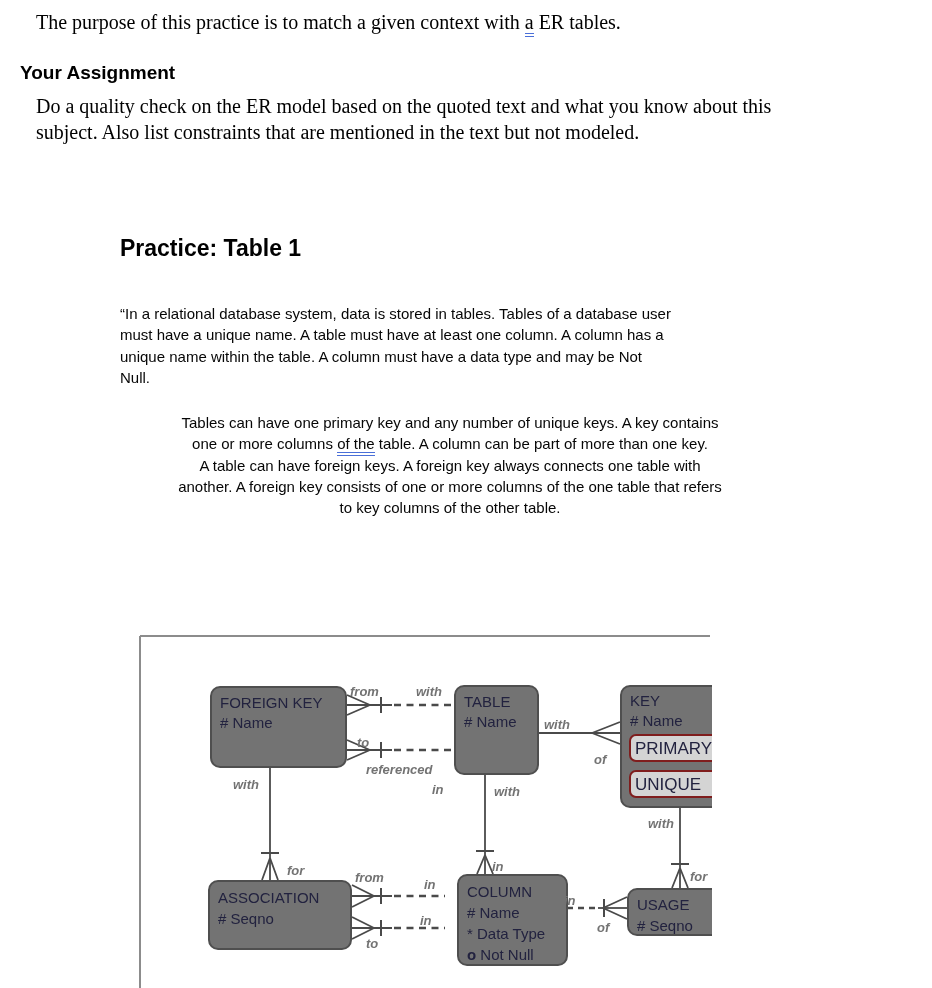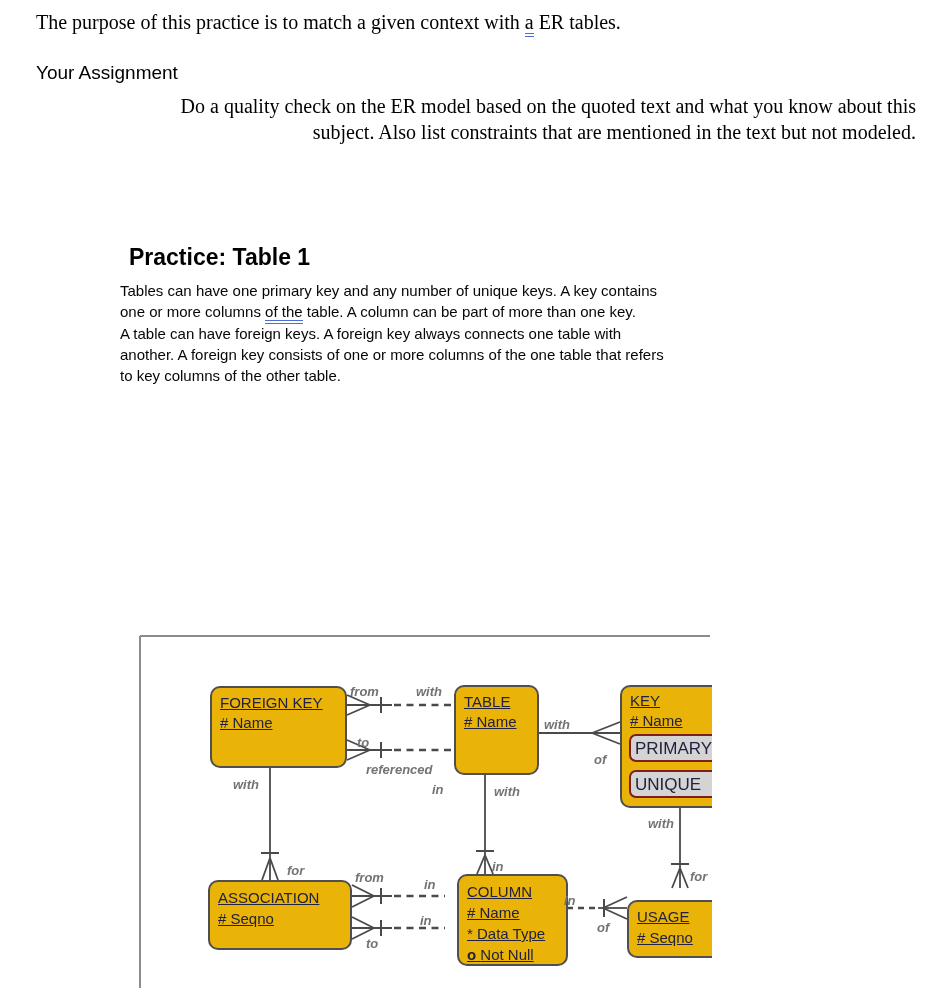--- a/index.html
+++ b/index.html
@@ -1,55 +1,59 @@
 <!DOCTYPE html>
 <html><head>
 <meta charset="utf-8">
 <style>
   html,body{margin:0;padding:0;background:#fff;}
   #page{position:relative;width:932px;height:988px;background:#fff;overflow:hidden;
         font-family:"Liberation Sans",sans-serif;color:#000;}
   .serif{font-family:"Liberation Serif",serif;font-size:20px;line-height:26px;margin:0;}
   .prewrap{white-space:pre-line;}
   #p1{margin:9px 0 0 36px;white-space:nowrap;}
-  #h-assignment{font-size:19px;font-weight:normal;margin:27px 0 0 36px;line-height:22px;}
+  #h-assignment{font-size:19px;font-weight:bold;margin:27px 0 0 20px;line-height:22px;}
   #p2{margin:13px 0 0 36px;}
-  #p3{margin:9px 0 0 36px;width:880px;text-align:right;}
+  #p3{margin:9px 0 0 36px;width:880px;}
   .blue-underline{border-bottom:4px double #4a6fd8;}
   .practice{position:absolute;left:120px;top:234px;width:660px;}
-  #h-practice{font-size:23px;font-weight:bold;margin:9px;line-height:28px;}
+  #h-practice{font-size:23px;font-weight:bold;margin:0;line-height:28px;}
   .quote{font-size:15px;line-height:21.3px;margin:0;color:#060606;}
   #q1{margin-top:41px;}
-  #q2{margin-top:7px;}
+  #q2{margin-top:24px;text-align:center;}
   #q3{margin-top:12px;}
   
   #diagram{position:absolute;left:0;top:630px;width:712px;height:358px;overflow:hidden;}
   #rel-svg{position:absolute;left:0;top:0;}
-  .entity{position:absolute;background:#eab308;border:2px solid #4f4f4f;border-radius:10px;
-          color:#22223f;font-size:15px;line-height:20px;padding:5px 0 0 8px;box-sizing:border-box;text-decoration:underline;}
+  .entity{position:absolute;background:#737373;border:2px solid #4f4f4f;border-radius:10px;
+          color:#22223f;font-size:15px;line-height:20px;padding:5px 0 0 8px;box-sizing:border-box;}
   .entity .ename,.entity .eattr{display:block;white-space:nowrap;}
   .subtype{position:absolute;background:#d4d4d4;border:2px solid #7f1d1d;border-radius:7px;
            color:#22223f;font-size:17px;line-height:25px;padding-left:4px;box-sizing:border-box;}
   .rlabel{position:absolute;font-size:13px;font-style:italic;font-weight:bold;color:#737373;
           white-space:nowrap;}
   .boldpfx{font-weight:bold;}
 </style>
 </head>
 <body>
 
 <div id="page">
 
   <p id="p1" class="serif"><span>The purpose of this practice is to match a given context with </span><span class="blue-underline">a</span><span> ER tables.</span></p>
 
   <h2 id="h-assignment">Your Assignment</h2>
   <p id="p3" class="serif prewrap">Do a quality check on the ER model based on the quoted text and what you know about this
 subject. Also list constraints that are mentioned in the text but not modeled.</p>
 
   <div class="practice">
     <h1 id="h-practice">Practice: Table 1</h1>
+    <p id="q1" class="quote prewrap">“In a relational database system, data is stored in tables. Tables of a database user
+must have a unique name. A table must have at least one column. A column has a
+unique name within the table. A column must have a data type and may be Not
+Null.</p>
     <p id="q2" class="quote prewrap"><span>Tables can have one primary key and any number of unique keys. A key contains
 one or more columns </span><span class="blue-underline">of the</span><span> table. A column can be part of more than one key.
 A table can have foreign keys.  A foreign key always connects one table with
 another. A foreign key consists of one or more columns of the one table that refers
 to key columns of the other table.</span></p>
   </div>
 
   <div id="diagram">
 
     <svg id="rel-svg" width="712" height="358" viewBox="0 630 712 358">
@@ -123,21 +127,21 @@
       <span class="eattr"># Seqno</span>
     </div>
 
     <div class="entity" style="left:445px;top:244px;width:111px;height:92px;line-height:21px;margin-left:12px;">
       <span class="ename">COLUMN</span>
       <span class="eattr"># Name</span>
       <span class="eattr">* Data Type</span>
       <span class="eattr"><span class="boldpfx">o</span> <span>Not Null</span></span>
     </div>
 
-    <div class="entity" style="left:627px;top:270px;width:112px;height:58px;padding-top:4px;line-height:21px;">
+    <div class="entity" style="left:627px;top:258px;width:112px;height:48px;padding-top:4px;line-height:21px;">
       <span class="ename">USAGE</span>
       <span class="eattr"># Seqno</span>
     </div>
 
     <span class="rlabel" style="left:350px;top:54px;">from</span>
     <span class="rlabel" style="left:416px;top:54px;">with</span>
     <span class="rlabel" style="left:357px;top:105px;">to</span>
     <span class="rlabel" style="left:366px;top:132px;">referenced</span>
     <span class="rlabel" style="left:432px;top:152px;">in</span>
     <span class="rlabel" style="left:544px;top:87px;">with</span>

